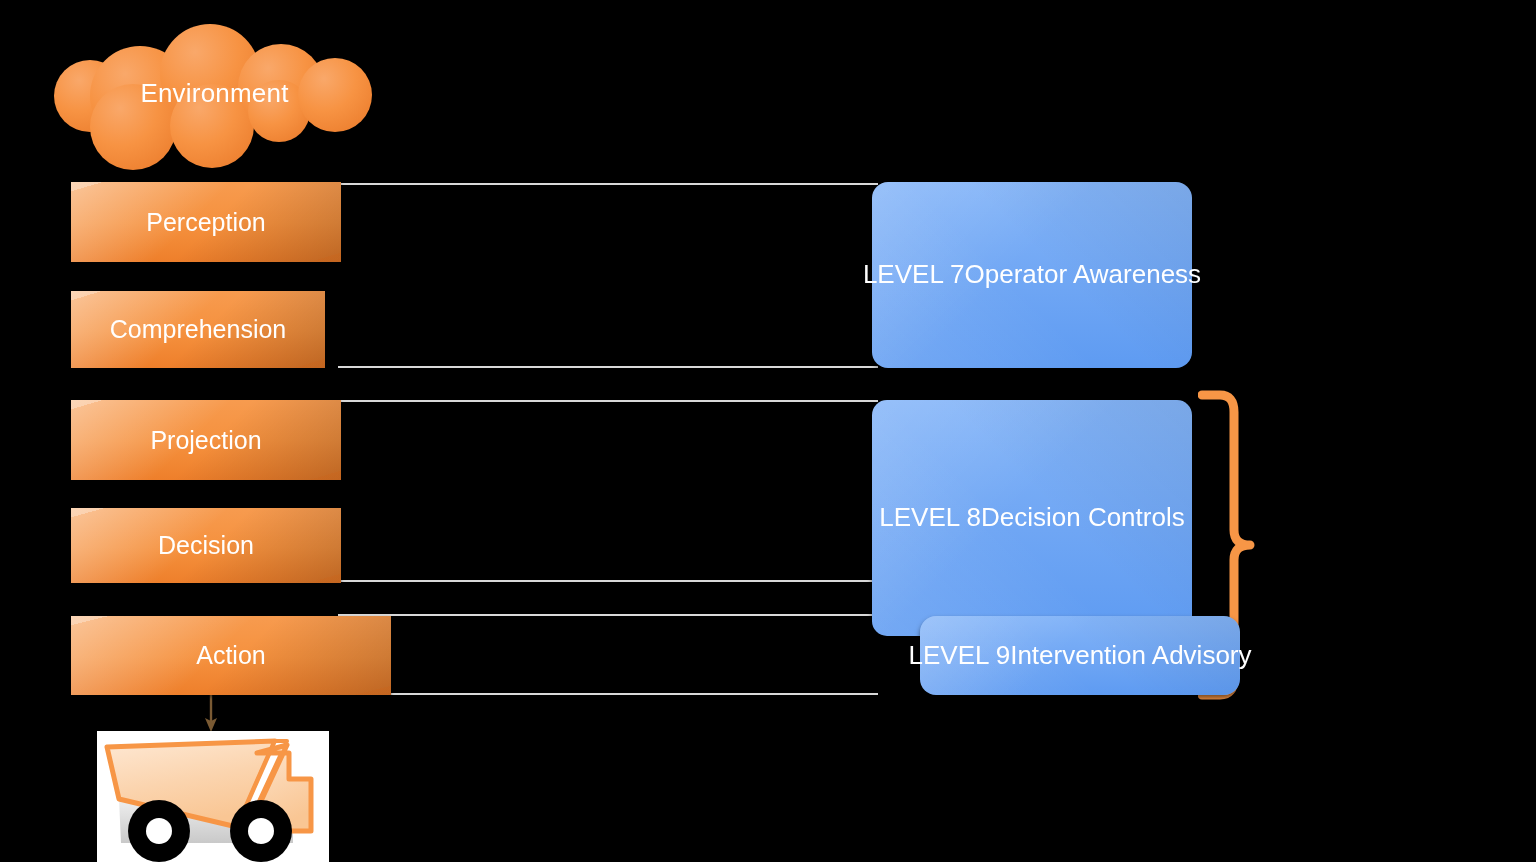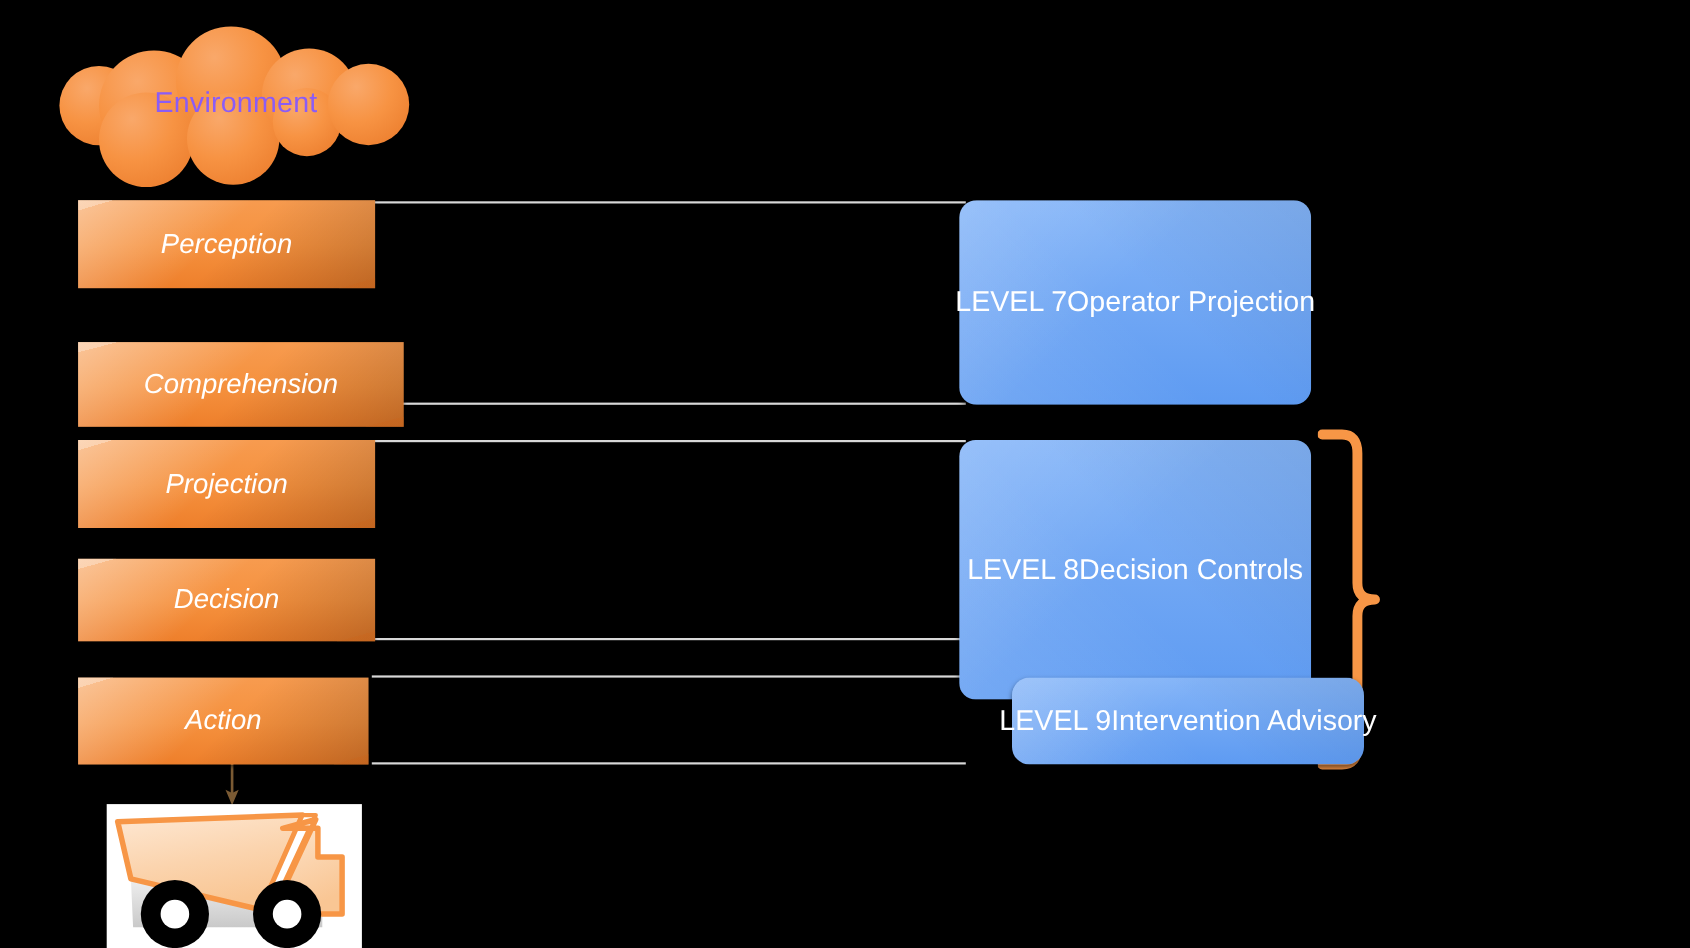--- a/index.html
+++ b/index.html
@@ -31,21 +31,21 @@
     position: absolute;
     border-radius: 50%;
     background: radial-gradient(circle at 35% 28%, #F9A86A 0%, #F79343 45%, #EF8434 75%, #E8762B 100%);
   }
   .cloud-label {
     position: absolute;
     left: 0;
     top: 56px;
     width: 325px;
     text-align: center;
-    color: #8b5cf6;
+    color: #ffffff;
     font-size: 26px;
     letter-spacing: .2px;
     z-index: 5;
     white-space: nowrap;
   }
 
   
   .obox {
     position: absolute;
     display: flex;
@@ -63,21 +63,21 @@
   .obox::before {
     
     content: "";
     position: absolute;
     inset: 0;
     background:
       linear-gradient(to bottom right, rgba(255,255,255,.30) 0 9px, transparent 9px),
       linear-gradient(to top left,  rgba(205,100,25,.30) 0 9px, transparent 9px);
     pointer-events: none;
   }
-  .obox span { position: relative; z-index: 2; font-style: italic; }
+  .obox span { position: relative; z-index: 2; }
 
   
   .bbox {
     position: absolute;
     display: flex;
     flex-direction: row;
     align-items: center;
     justify-content: center;
     border-radius: 16px;
     color: #FFFFFF;
@@ -140,39 +140,39 @@
   <div class="hline" style="left:338px; top:400px; width:540px;"></div>
   <div class="hline" style="left:338px; top:580px; width:540px;"></div>
 
   <div class="hline" style="left:338px; top:614px; width:540px;"></div>
   <div class="hline" style="left:338px; top:693px; width:540px;"></div>
 
   <div class="obox" style="left:71px; top:182px; width:270px; height:80px;">
     <span>Perception</span>
   </div>
 
-  <div class="obox" style="left:71px; top:291px; width:296px; height:77px;margin-top:20px;">
+  <div class="obox" style="left:71px; top:291px; width:254px; height:77px;">
     <span>Comprehension</span>
   </div>
 
   <div class="obox" style="left:71px; top:508px; width:270px; height:75px;">
     <span>Decision</span>
   </div>
 
   <div class="obox" style="left:71px; top:400px; width:270px; height:80px;">
     <span>Projection</span>
   </div>
 
-  <div class="obox" style="left:71px; top:616px; width:264px; height:79px;">
+  <div class="obox" style="left:71px; top:616px; width:320px; height:79px;">
     <span>Action</span>
   </div>
 
   <div class="bbox" style="left:872px; top:182px; width:320px; height:186px;">
     <div class="l1">LEVEL 7</div>
-    <div class="l2">Operator Projection</div>
+    <div class="l2">Operator Awareness</div>
   </div>
 
   <div class="bbox" style="left:872px; top:400px; width:320px; height:236px;border-radius:15px;">
     <div class="l1">LEVEL 8</div>
     <div class="l2">Decision Controls</div>
   </div>
 
   <div class="bbox" style="left:920px; top:616px; width:320px; height:79px;">
     <div class="l1">LEVEL 9</div>
     <div class="l2">Intervention Advisory</div>

